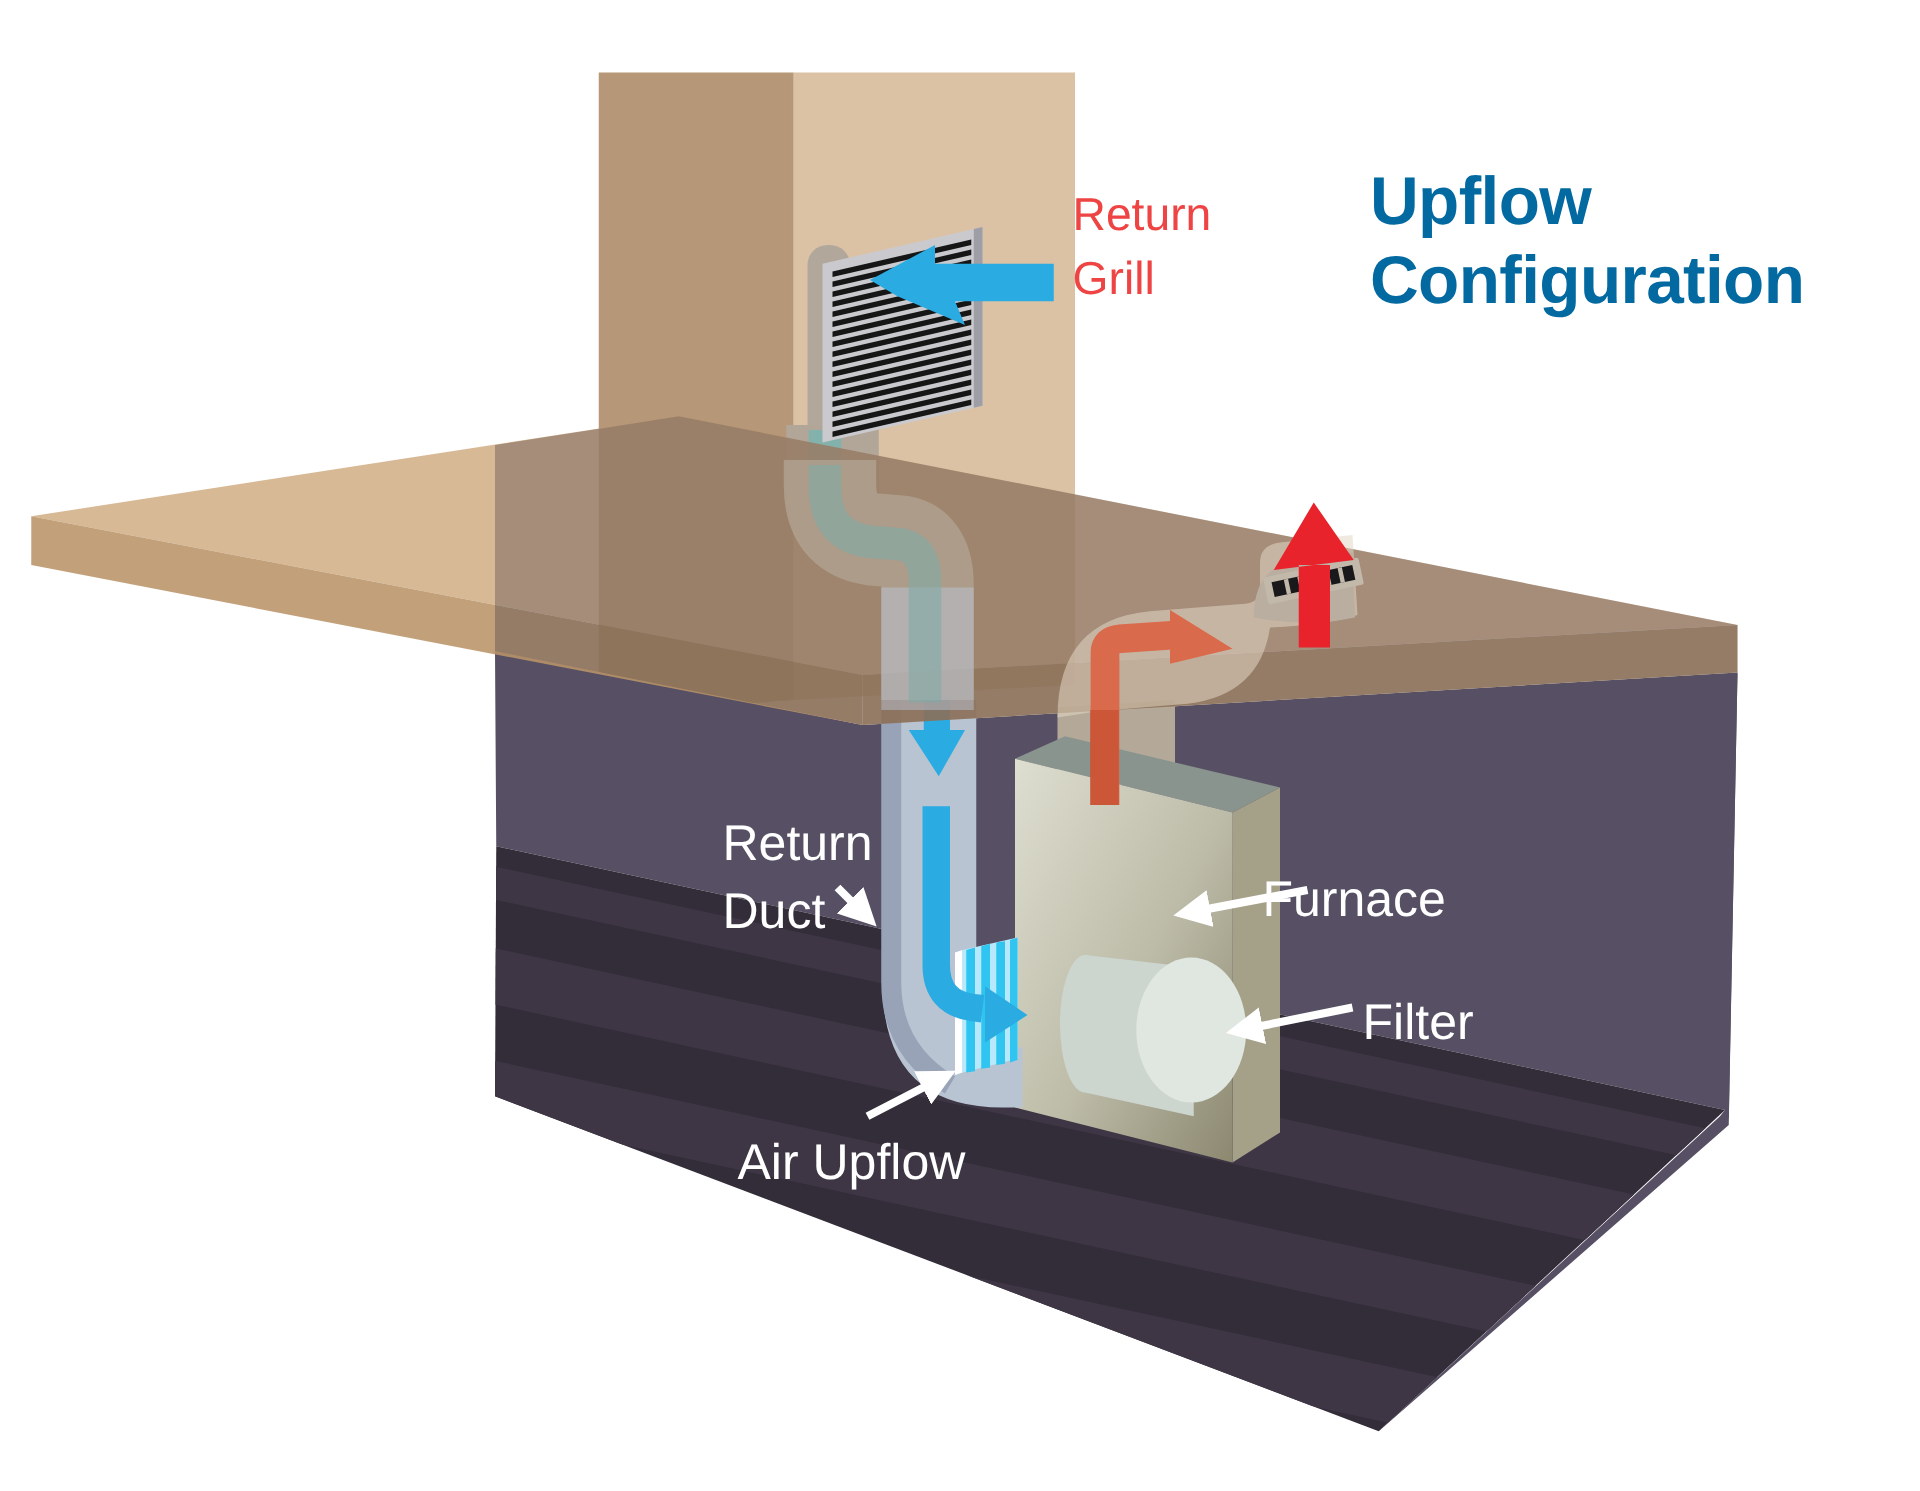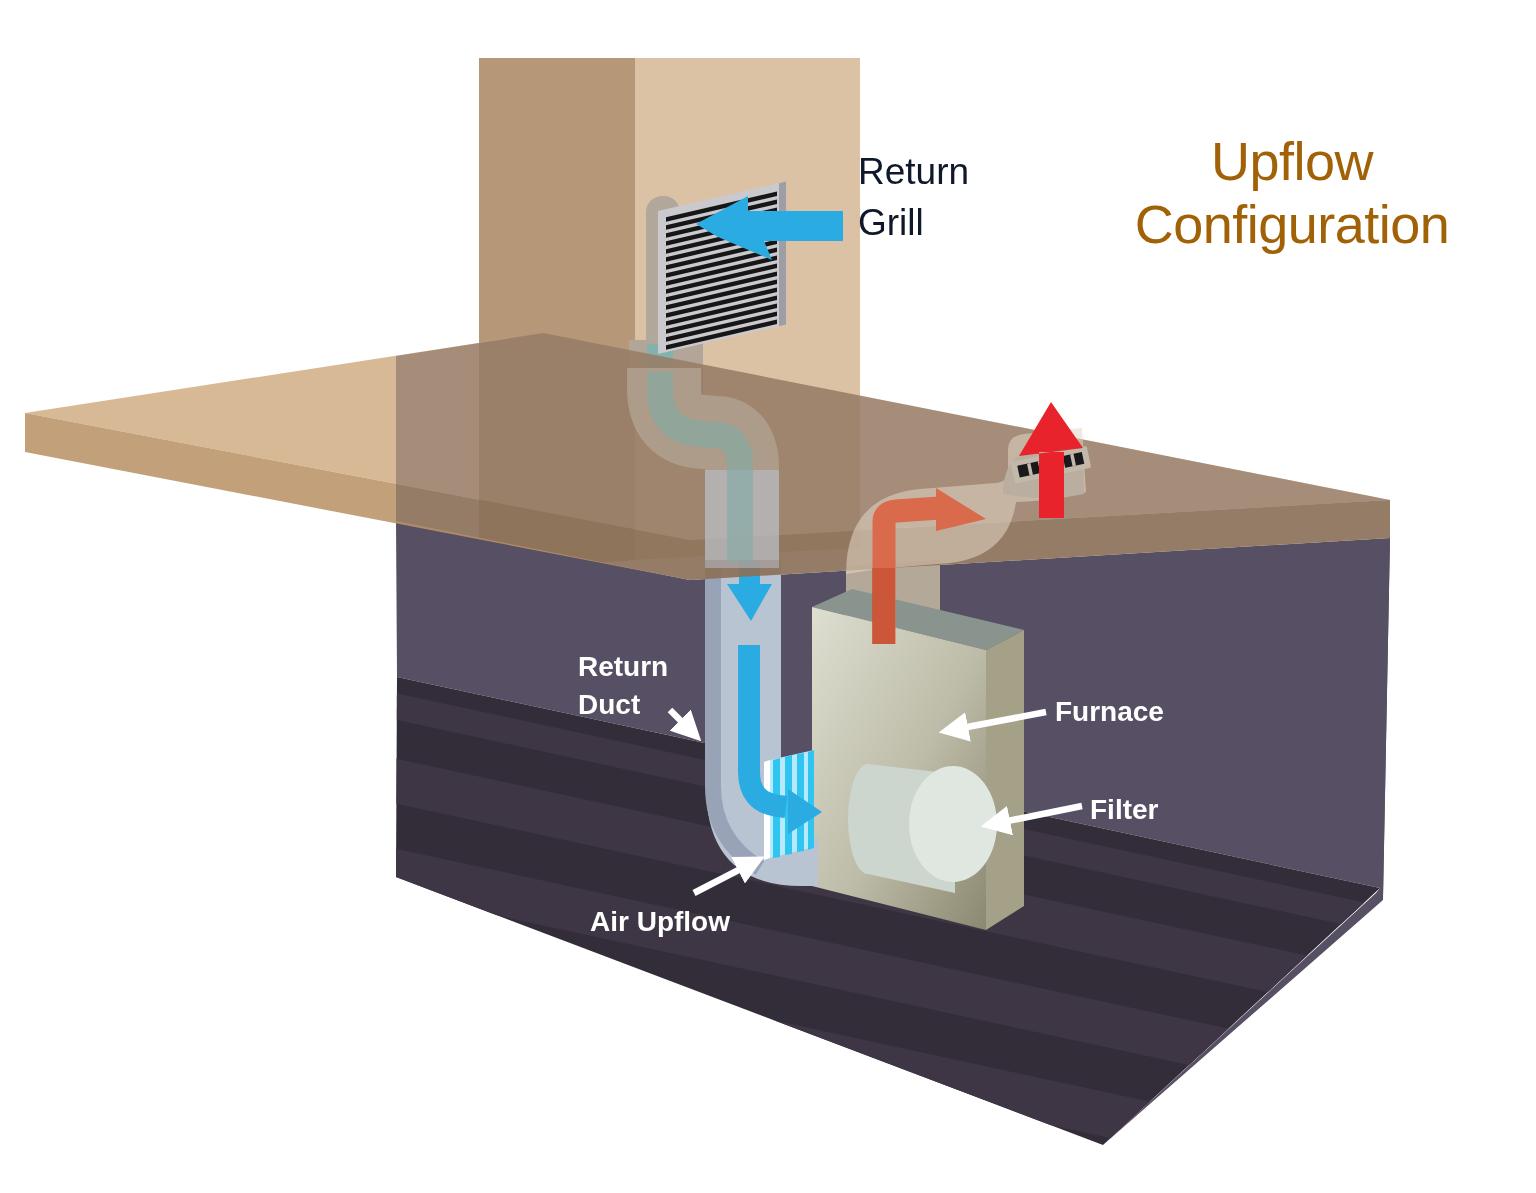--- a/index.html
+++ b/index.html
@@ -2,25 +2,25 @@
 <html><head>
 <meta charset="utf-8">
 <style>
   html,body{margin:0;padding:0;background:#ffffff;}
   .stage{
     position:relative;width:1536px;height:1193px;overflow:hidden;
     background:#ffffff;font-family:"Liberation Sans",sans-serif;
   }
   .stage svg{position:absolute;left:0;top:0;}
   .lbl{position:absolute;font-family:"Liberation Sans",sans-serif;letter-spacing:0;}
-  .lbl-dark{color:#0f172a;font-size:37px;font-weight:400;line-height:1.38;}
-  .lbl-light{color:#ffffff;font-size:28px;font-weight:700;line-height:1.36;}
+  .lbl-dark{color:#ef4444;font-size:37px;font-weight:400;line-height:1.38;}
+  .lbl-light{color:#ffffff;font-size:40px;font-weight:400;line-height:1.36;}
   .title{
-    color:#a16207;font-size:54px;font-weight:400;line-height:1.17;
-    text-align:center;letter-spacing:-0.5px;
+    color:#0369a1;font-size:54px;font-weight:700;line-height:1.17;
+    text-align:left;letter-spacing:-0.5px;
   }
 </style>
 </head>
 <body>
 
 <div class="stage">
 
 <svg width="1536" height="1193" viewBox="0 0 1536 1193">
   <defs>
     <linearGradient id="fg" x1="0" y1="0" x2="1" y2="1">
@@ -177,17 +177,17 @@
 
 <div class="lbl title" style="left:1096px;top:130px;width:392px;">Upflow Configuration</div>
 
 <div class="lbl lbl-dark" style="left:858px;top:146px;width:150px;">Return Grill</div>
 
 <div class="lbl lbl-light" style="left:578px;top:648px;width:155px;">Return Duct</div>
 
 
 <div class="lbl lbl-light" style="left:590px;top:903px;white-space:nowrap;">Air Upflow</div>
 
-<div class="lbl lbl-light" style="left:1055px;top:693px;text-align:center;">Furnace</div>
+<div class="lbl lbl-light" style="left:1010px;top:693px;text-align:center;">Furnace</div>
 
 <div class="lbl lbl-light" style="left:1090px;top:791px;">Filter</div>
 
 </div>
 
 </body></html>

